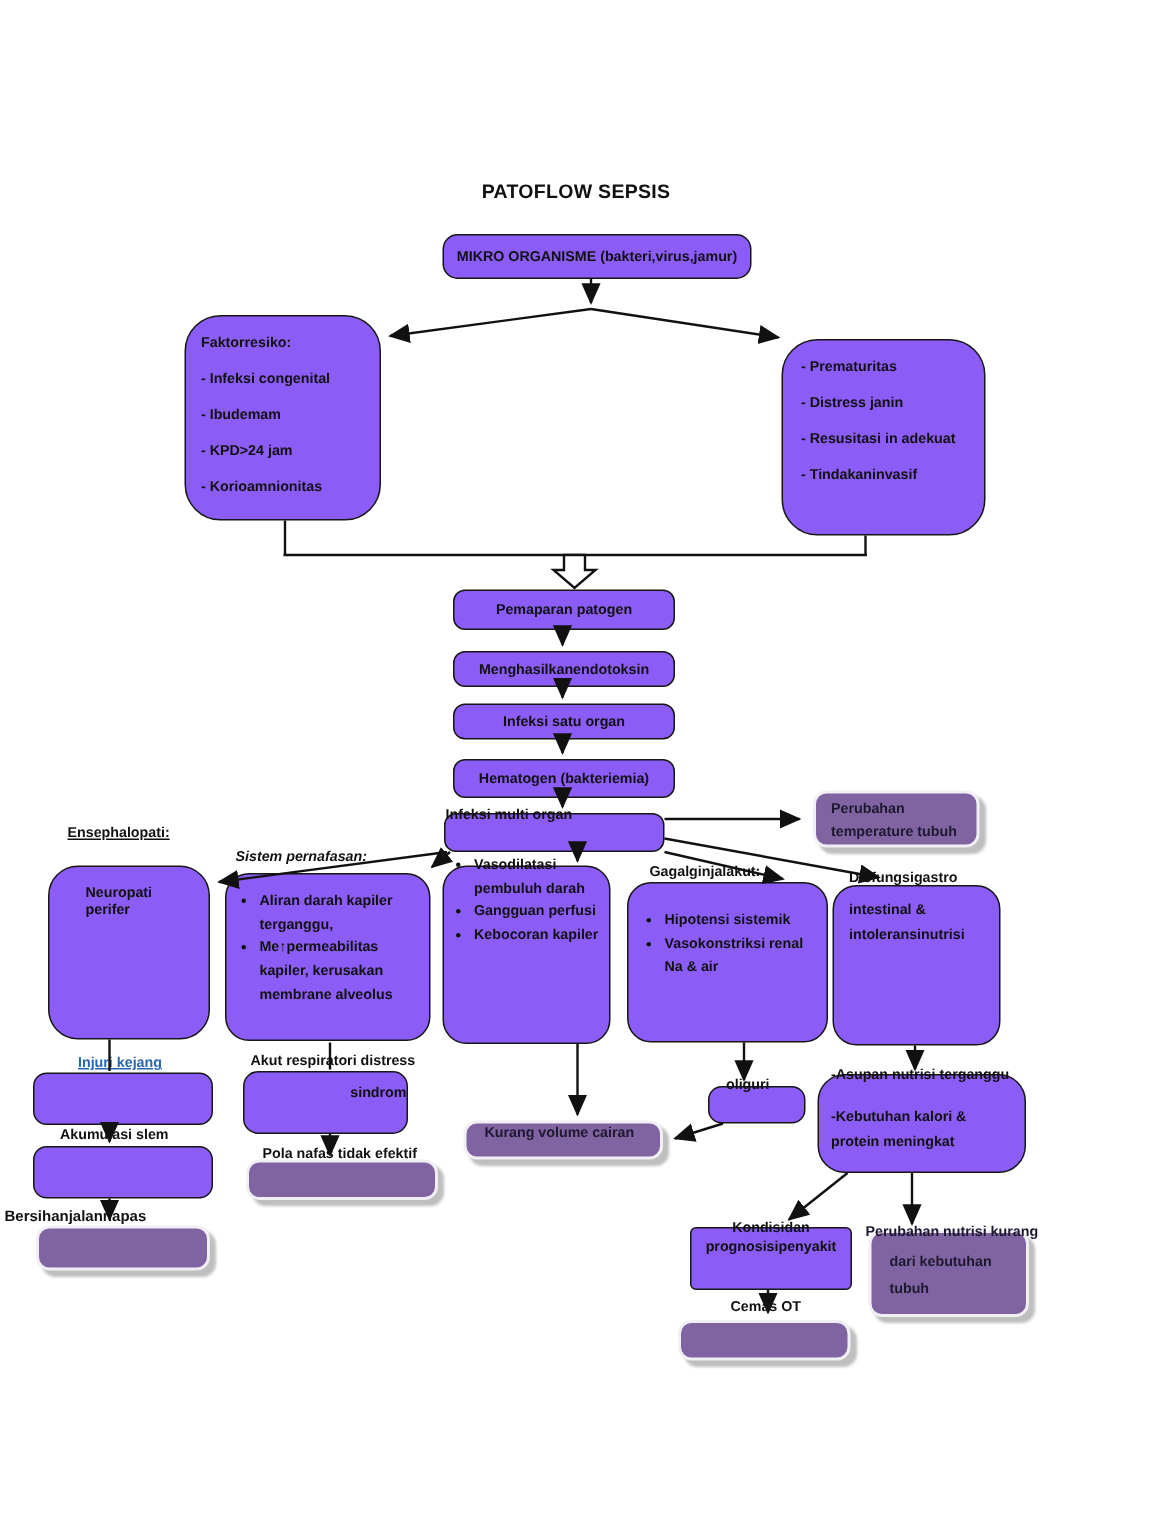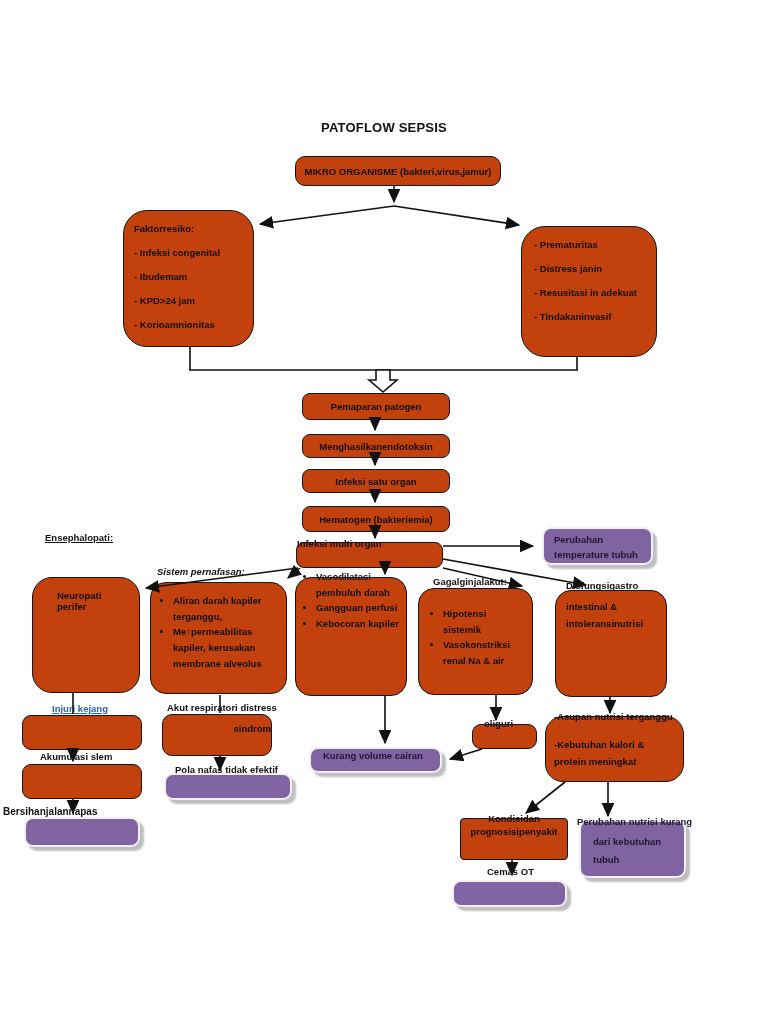--- a/index.html
+++ b/index.html
@@ -1,20 +1,20 @@
 <!DOCTYPE html>
 <html><head>
 <meta charset="utf-8">
 <style>
   html,body{margin:0;padding:0;background:#fff;}
   #page{position:relative;width:768px;height:1024px;background:#fff;overflow:hidden;
         font-family:"Liberation Sans",sans-serif;color:#111;}
   .abs{position:absolute;}
   #title{left:0;top:120px;width:768px;text-align:center;font-size:13px;font-weight:bold;letter-spacing:.2px;}
-  .box{position:absolute;background:#c2410c;border:1.6px solid #161616;box-sizing:border-box;z-index:2;}
+  .box{position:absolute;background:#8b5cf6;border:1.6px solid #161616;box-sizing:border-box;z-index:2;}
   .pbox{position:absolute;background:#8064A2;border:2px solid #f1eef6;border-radius:9px;
         box-shadow:4px 4px 2px #bfbfbf;box-sizing:border-box;z-index:2;}
   .lbl{position:absolute;font-size:9.5px;font-weight:bold;z-index:3;white-space:nowrap;}
   .u{text-decoration:underline;}
   .ctr{display:flex;align-items:center;justify-content:center;text-align:center;}
   .fs{font-size:9.5px;font-weight:bold;}
   ul.blist{margin:0;padding:0 4px 0 18px;font-size:9.5px;font-weight:bold;line-height:1.65;}
   ul.blist li{margin:0;}
   #svgLayer{position:absolute;left:0;top:0;z-index:4;pointer-events:none;}
   .ptext{font-size:9.5px;font-weight:bold;color:#1d1830;}
@@ -63,21 +63,21 @@
     <span>Hematogen (bakteriemia)</span>
   </div>
   <div class="box fs" style="left:296px;top:542px;width:147px;height:26px;border-radius:8px;text-align:left;">
     <span style="position:relative;top:-5px;">Infeksi multi organ</span>
   </div>
 
   <div class="pbox" style="left:542px;top:527px;width:111px;height:38px;padding:4px 10px;">
     <div class="ptext" style="line-height:1.55;">Perubahan temperature tubuh</div>
   </div>
 
-  <div class="lbl u" style="left:45px;top:532px;">Ensephalopati:</div>
+  <div class="lbl u" style="left:45px;top:550px;">Ensephalopati:</div>
   <div class="box" style="left:32px;top:577px;width:108px;height:116px;border-radius:20px;padding:12px 24px;">
     <div class="fs">Neuropati perifer</div>
   </div>
 
   <div class="lbl" style="left:157px;top:566px;font-style:italic;">Sistem pernafasan:</div>
   <div class="box" style="left:150px;top:582px;width:137px;height:112px;border-radius:16px;padding:10px 4px 0 4px;">
     <ul class="blist">
       <li>Aliran darah kapiler terganggu,</li>
       <li>Me↑permeabilitas kapiler,  kerusakan membrane alveolus</li>
     </ul>
@@ -85,21 +85,21 @@
 
   <div class="box" style="left:295px;top:577px;width:112px;height:119px;border-radius:16px;padding:0 2px;overflow:visible;">
     <ul class="blist" style="margin-top:-9px;">
       <li>Vasodilatasi pembuluh darah</li>
       <li>Gangguan perfusi</li>
       <li>Kebocoran kapiler</li>
     </ul>
   </div>
 
   <div class="lbl" style="left:433px;top:576px;">Gagalginjalakut:</div>
-  <div class="box" style="left:418px;top:588px;width:115px;height:107px;border-radius:16px;padding:17px 2px 0 6px;">
+  <div class="box" style="left:418px;top:588px;width:134px;height:107px;border-radius:16px;padding:17px 2px 0 6px;">
     <ul class="blist">
       <li>Hipotensi sistemik</li>
       <li>Vasokonstriksi renal Na &amp; air</li>
     </ul>
   </div>
 
   <div class="lbl" style="left:566px;top:580px;">Disfungsigastro</div>
   <div class="box" style="left:555px;top:590px;width:112px;height:107px;border-radius:16px;padding:7px 10px;">
     <div class="fs" style="line-height:1.8;">
       <div>intestinal &amp;</div>

